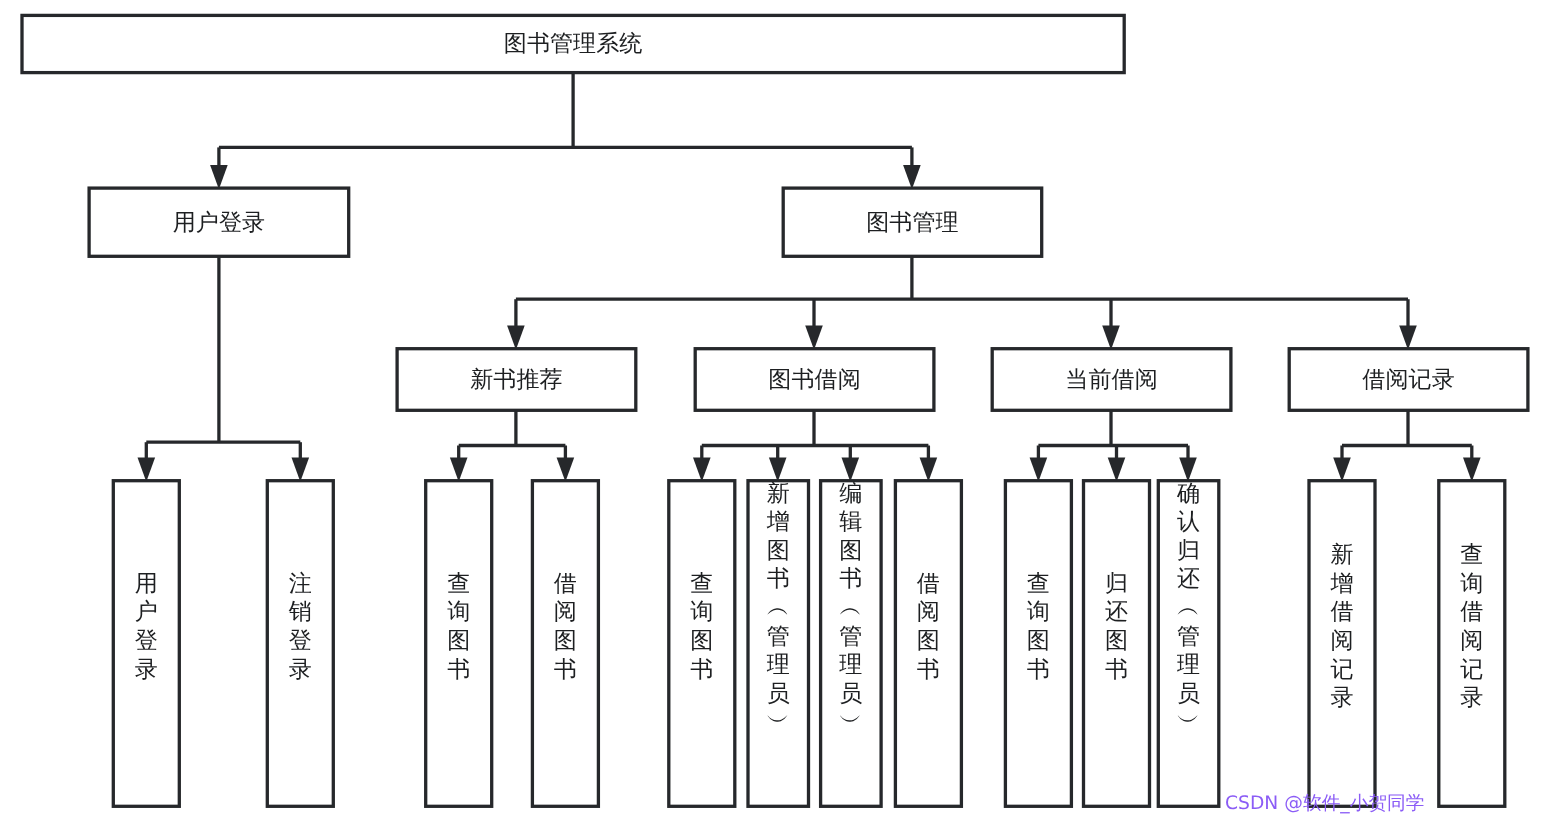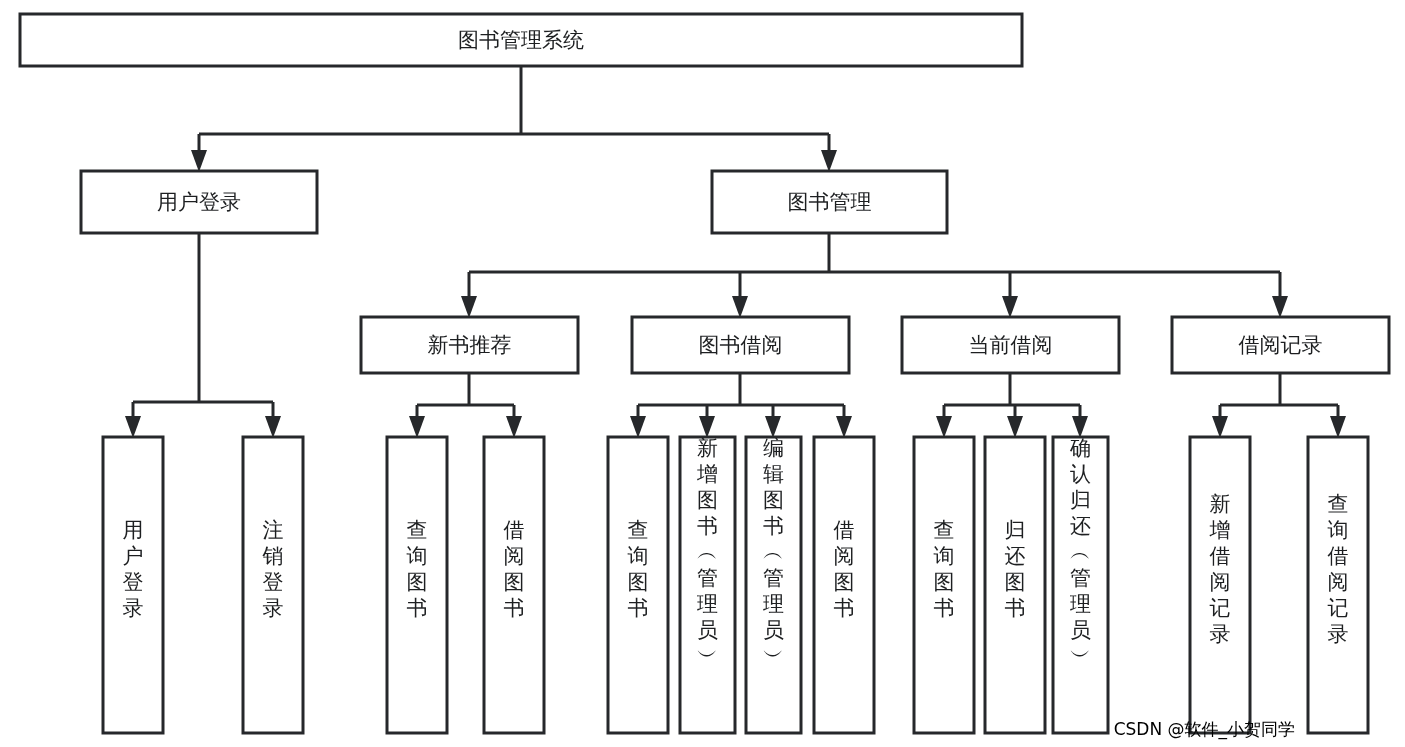--- a/index.html
+++ b/index.html
@@ -54,21 +54,21 @@
     font-size: 21px;
     fill: #1d1f21;
     text-anchor: middle;
   }
   .watermark-text {
     position: absolute;
     right: 10px;
     bottom: 6px;
     font-family: "DejaVu Sans", "Liberation Sans", sans-serif;
     font-size: 17px;
-    color: #000000;
+    color: #8b5cf6;
     white-space: nowrap;
     user-select: none;
     pointer-events: none;
   }
 </style>
 </head>
 <body>
 
 <div id="diagram-root">
   <svg class="diagram-canvas" id="diagram-canvas" viewBox="0 0 1405 747" xmlns="http://www.w3.org/2000/svg">

